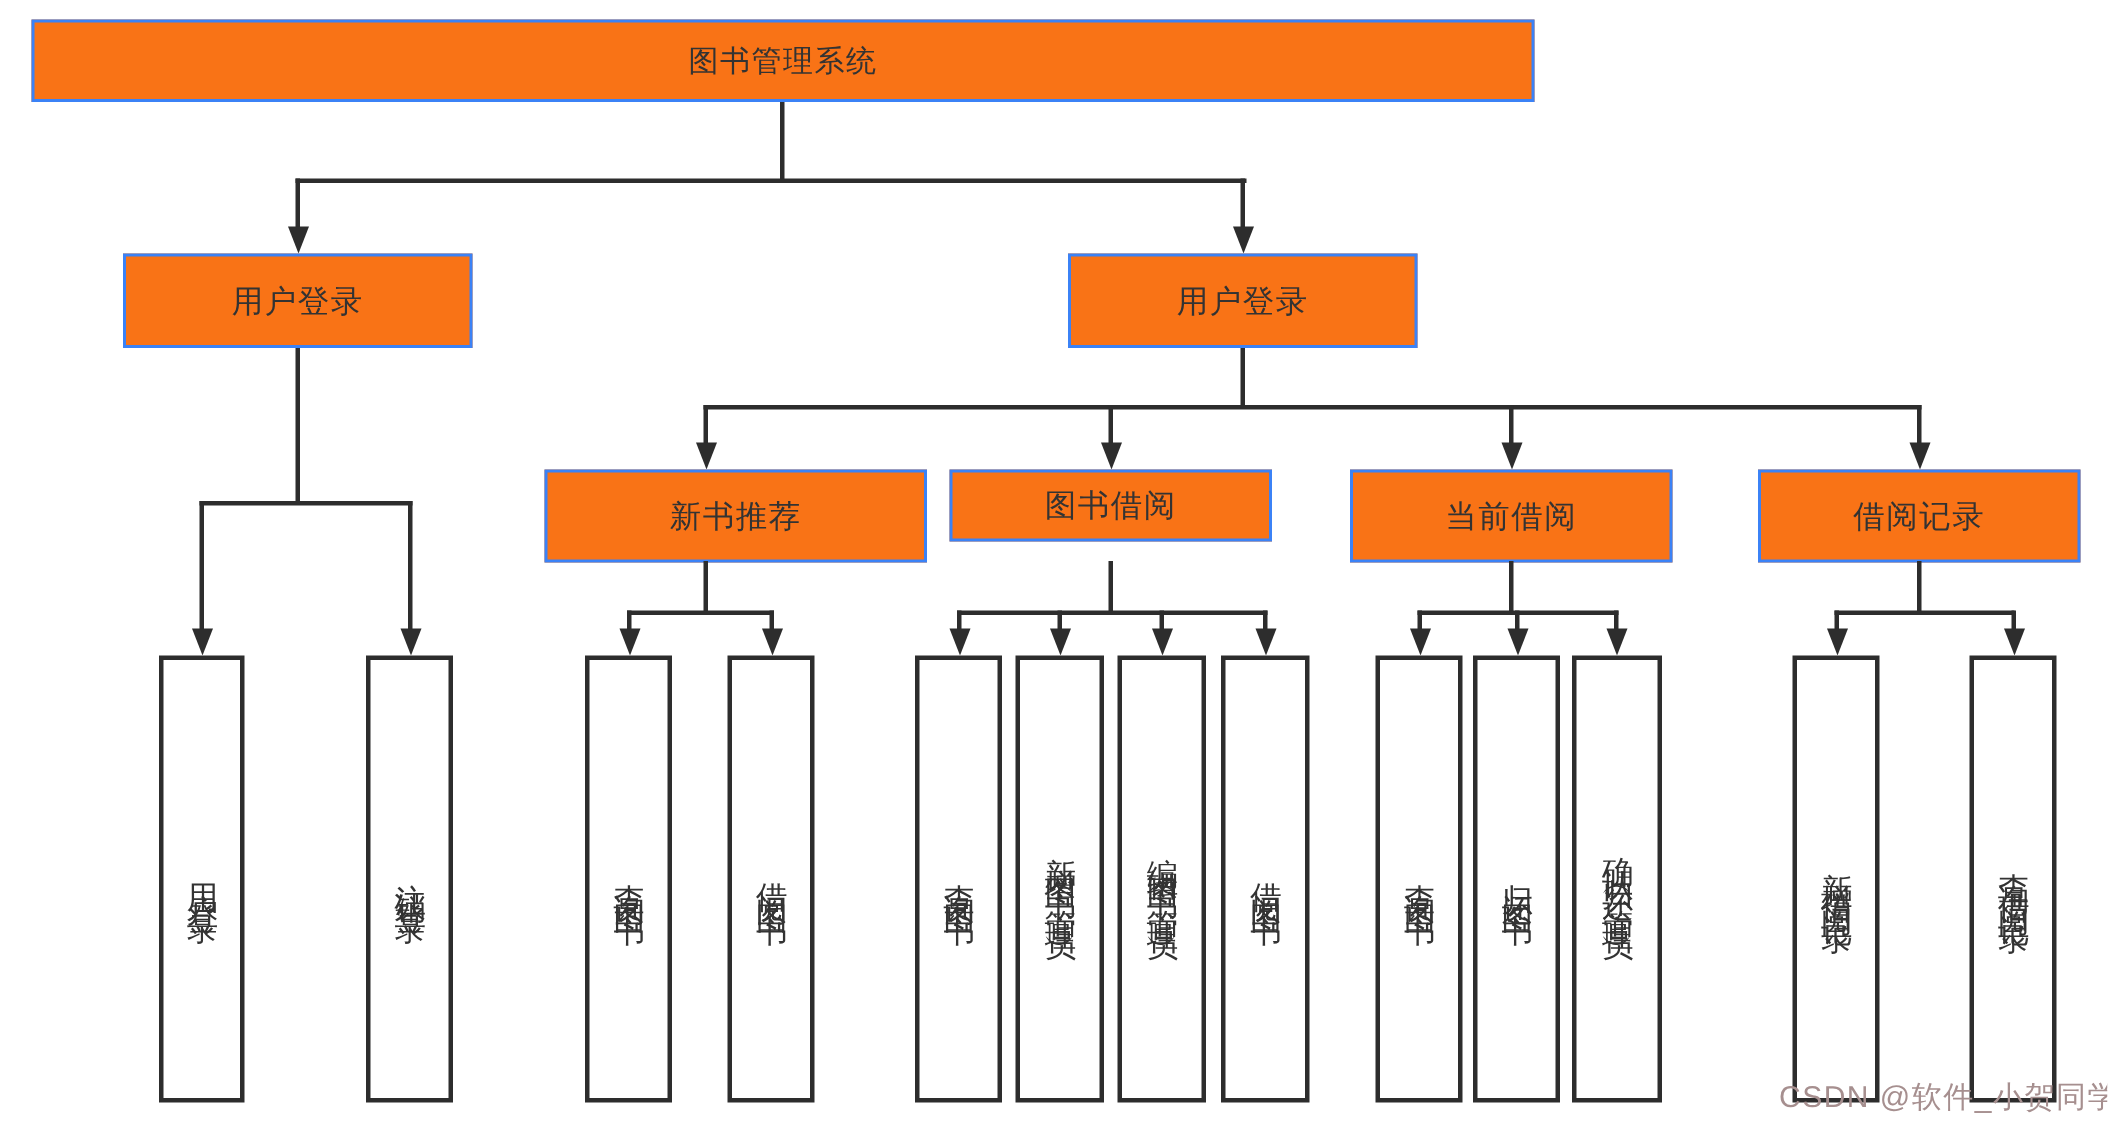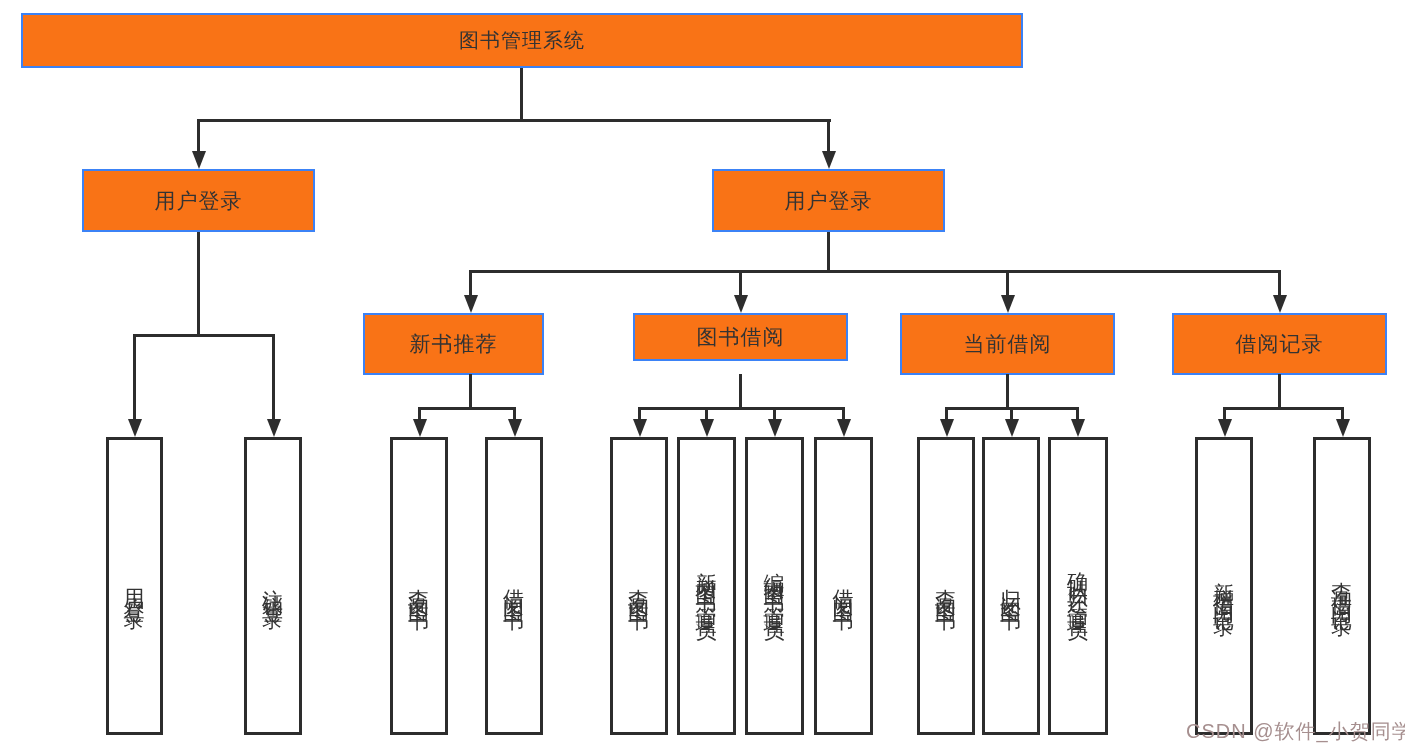--- a/index.html
+++ b/index.html
@@ -67,21 +67,21 @@
   <div class="hl" style="left:469px; top:270px; width:812px; height:3px;"></div>
   <div class="vl" style="left:469px; top:270px; width:3px; height:27px;"></div>
   <div class="ar" style="left:464px; top:295px;"></div>
   <div class="vl" style="left:739px; top:270px; width:3px; height:27px;"></div>
   <div class="ar" style="left:734px; top:295px;"></div>
   <div class="vl" style="left:1006px; top:270px; width:3px; height:27px;"></div>
   <div class="ar" style="left:1001px; top:295px;"></div>
   <div class="vl" style="left:1278px; top:270px; width:3px; height:27px;"></div>
   <div class="ar" style="left:1273px; top:295px;"></div>
 
-  <div class="box" style="left:363px; top:313px; width:181px; height:62px;">
+  <div class="box" style="left:363px; top:313px; width:255px; height:62px;">
     <span>新书推荐</span>
   </div>
   <div class="box" style="left:633px; top:313px; width:215px; height:48px;">
     <span>图书借阅</span>
   </div>
   <div class="box" style="left:900px; top:313px; width:215px; height:62px;">
     <span>当前借阅</span>
   </div>
   <div class="box" style="left:1172px; top:313px; width:215px; height:62px;">
     <span>借阅记录</span>

